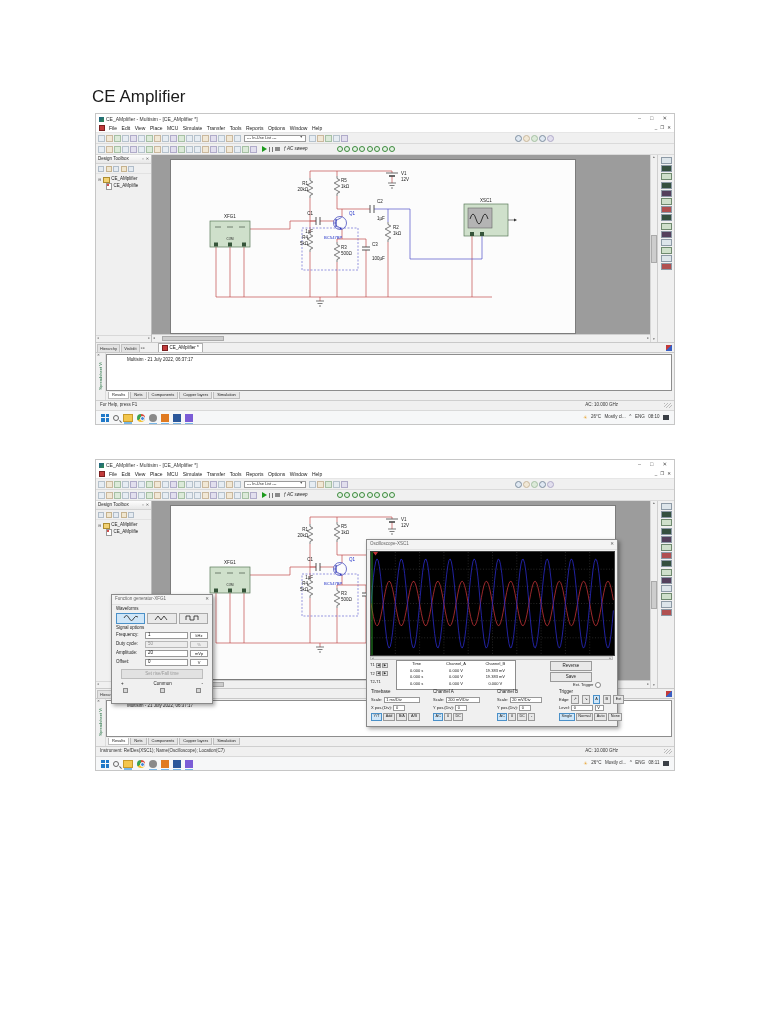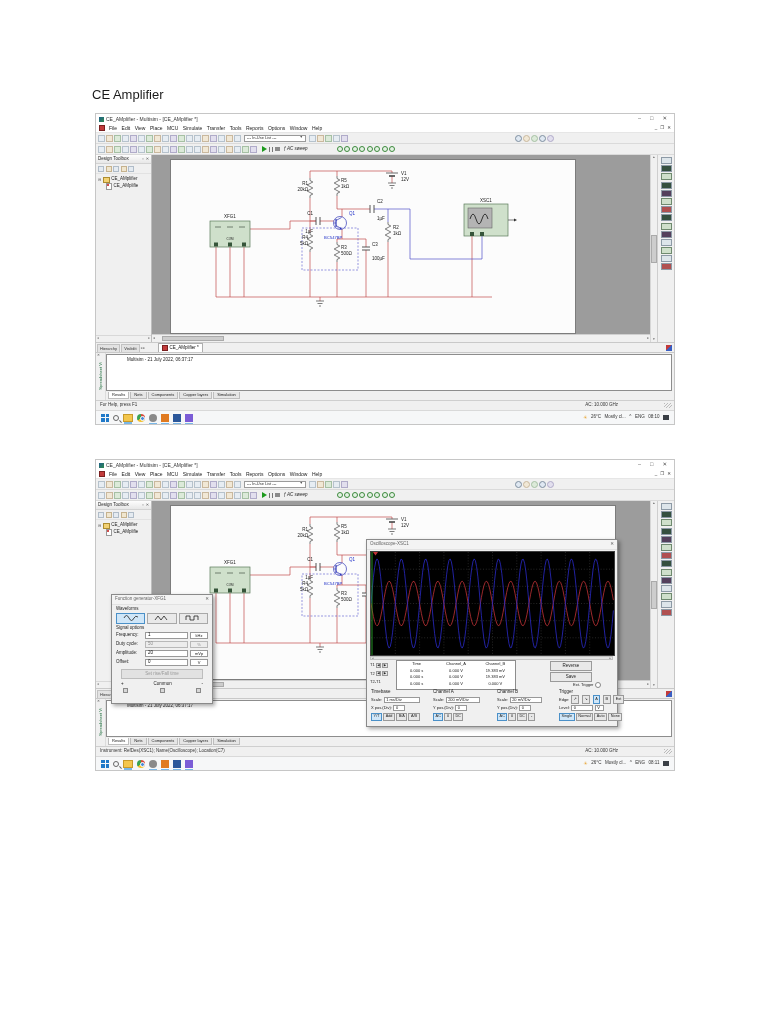--- a/index.html
+++ b/index.html
@@ -1,18 +1,18 @@
 <!DOCTYPE html>
 <html><head>
 <meta charset="utf-8">
 <style>
   html,body{margin:0;padding:0;}
   body{width:768px;height:1024px;background:#ffffff;position:relative;
        font-family:"Liberation Sans",sans-serif;overflow:hidden;}
-  .page-title{position:absolute;left:92px;top:87px;font-size:13px;color:#1b1b1b;}
+  .page-title{position:absolute;left:92px;top:87px;font-size:17px;color:#1b1b1b;}
 
   
   .shot{position:absolute;width:578px;height:310px;background:#f0f0f0;border:1px solid #c6c6c6;
         display:flex;flex-direction:column;overflow:hidden;line-height:1;}
   #shot1{left:95px;top:113px;} #shot2{left:95px;top:459px;}
 
   .titlebar{height:10px;flex:0 0 auto;background:#ffffff;display:flex;align-items:center;gap:2px;padding:0 3px;}
   .app-icon{width:5px;height:5px;background:linear-gradient(135deg,#1f5f8a,#2e8a4f);flex:0 0 auto;}
   .titlebar-text{font-size:5px;color:#333;white-space:nowrap;}
   .win-controls{margin-left:auto;display:flex;gap:9px;font-size:5.5px;color:#555;padding-right:4px;}

